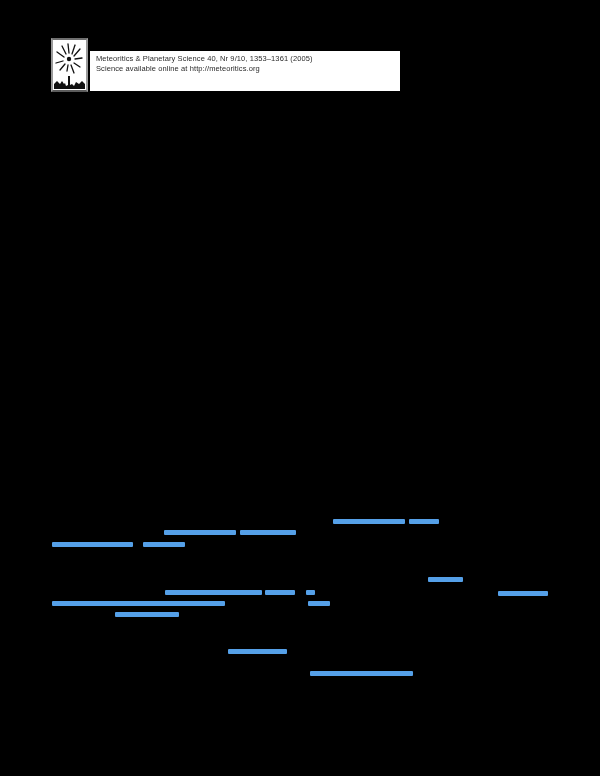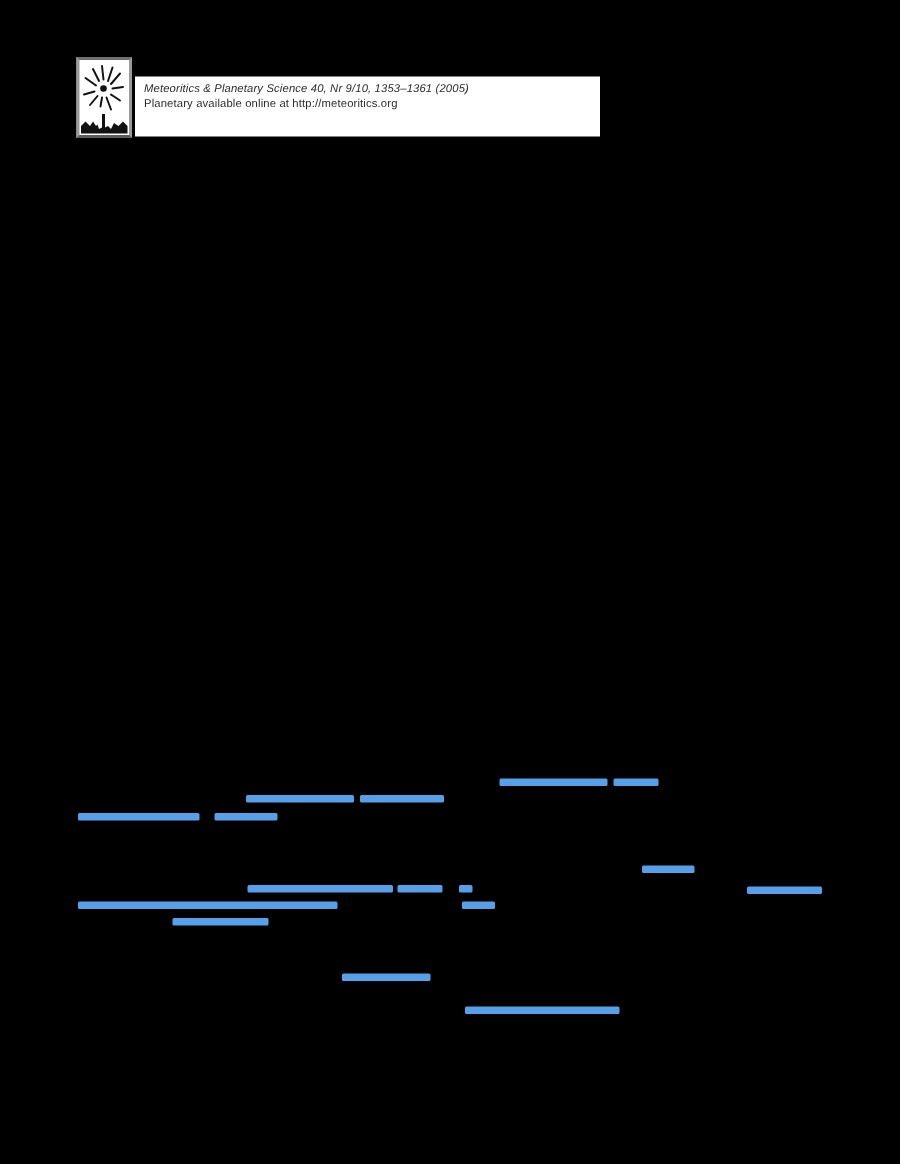--- a/index.html
+++ b/index.html
@@ -28,21 +28,20 @@
   .logo-frame svg { display: block; width: 100%; height: 100%; }
   .citation-box {
     position: absolute; left: 90px; top: 51px;
     width: 310px; height: 40px;
     background: #ffffff;
     box-sizing: border-box;
     padding: 3px 0 0 6px;
   }
   .journal-line {
     font-size: 7.5px; line-height: 10px;
-    font-style: italic;
     color: #2b2b2b;
     white-space: nowrap;
     letter-spacing: 0.1px;
   }
   .abstract-line {
     font-size: 7.5px; line-height: 10px;
     font-style: normal;
     color: #2b2b2b;
     white-space: nowrap;
     letter-spacing: 0.1px;
@@ -78,21 +77,21 @@
       </g>
 
       <circle cx="16" cy="19" r="2.2" fill="#111111"></circle>
 
       <path d="M1,49 L1,44 L4,41 L7,44 L9,41 L11,44 L12,43 L13,46 L15,45 L15,36 L17,36 L17,45 L19,44 L21,46 L23,42 L26,44 L29,41 L32,44 L32,49 Z" fill="#111111"></path>
     </svg>
   </div>
 
   <div class="citation-box">
     <div class="journal-line">Meteoritics &amp; Planetary Science 40, Nr 9/10, 1353–1361 (2005)</div>
-    <div class="abstract-line">Planetary available online at http://meteoritics.org</div>
+    <div class="abstract-line">Science available online at http://meteoritics.org</div>
   </div>
 
   <div id="links-layer">
       <div class="link-fragment" style="left: 333px; top: 519px; width: 72px; height: 5px; background: rgb(85, 160, 232);"></div>
       <div class="link-fragment" style="left: 409px; top: 519px; width: 30px; height: 5px; background: rgb(85, 160, 232);"></div>
       <div class="link-fragment" style="left: 164px; top: 530px; width: 72px; height: 5px; background: rgb(85, 160, 232);"></div>
       <div class="link-fragment" style="left: 240px; top: 530px; width: 56px; height: 5px; background: rgb(85, 160, 232);"></div>
       <div class="link-fragment" style="left: 52px; top: 542px; width: 81px; height: 5px; background: rgb(85, 160, 232);"></div>
       <div class="link-fragment" style="left: 143px; top: 542px; width: 42px; height: 5px; background: rgb(85, 160, 232);"></div>
       <div class="link-fragment" style="left: 428px; top: 577px; width: 35px; height: 5px; background: rgb(85, 160, 232);"></div>

